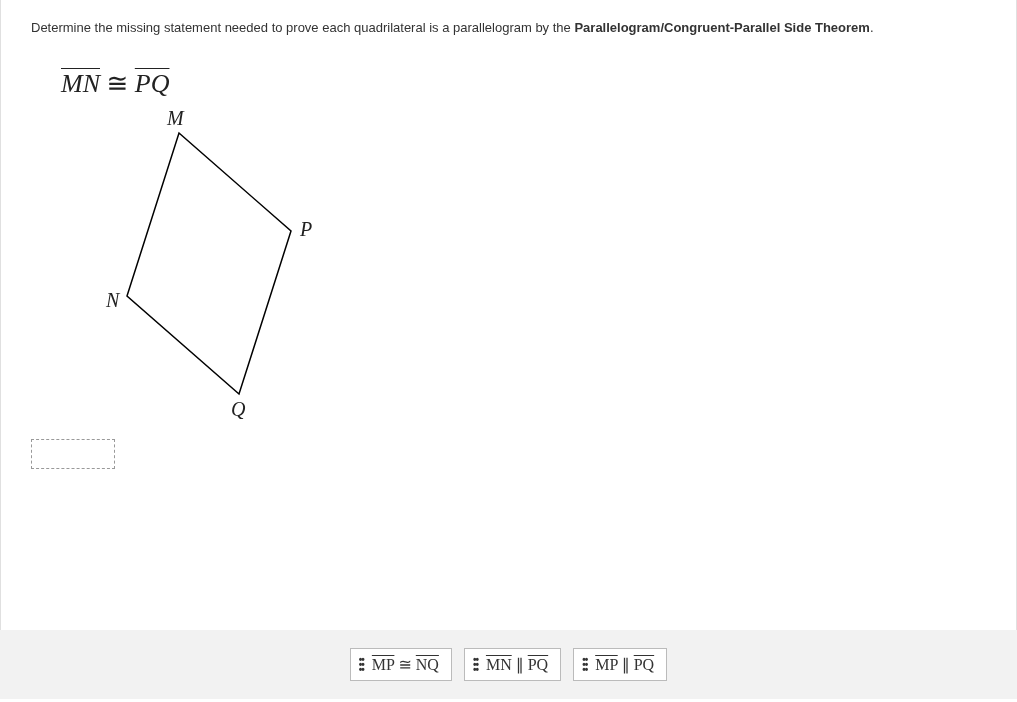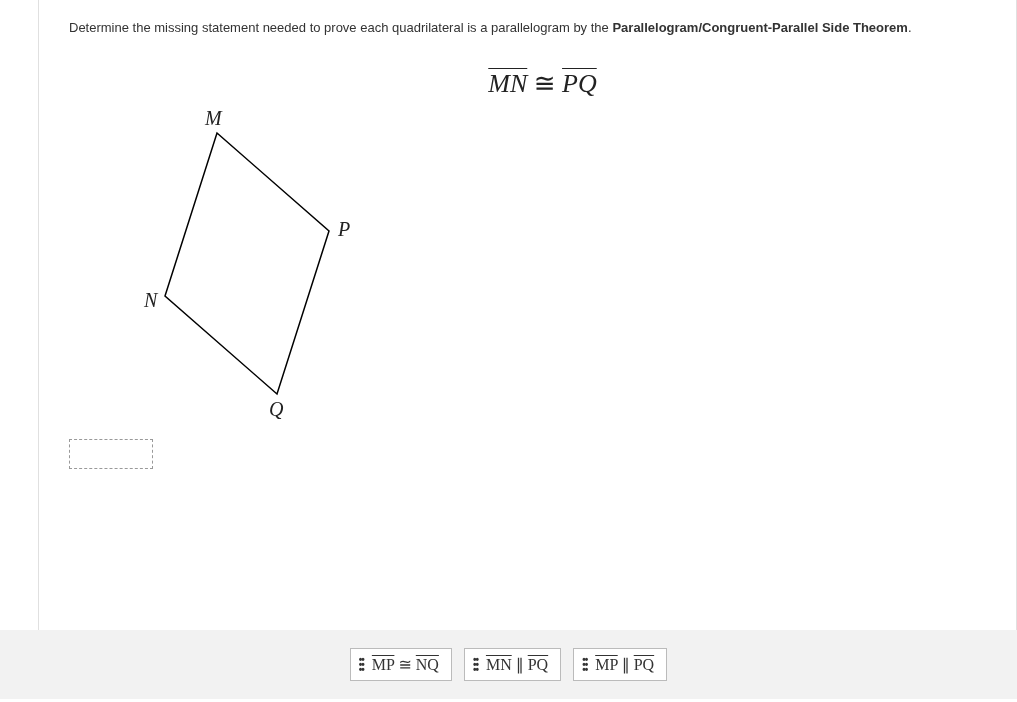--- a/index.html
+++ b/index.html
@@ -16,36 +16,34 @@
     background: #fff;
   }
   .content-card {
     border: 1px solid #e0e0e0;
     border-top: none;
     border-bottom: none;
     padding: 18px 30px 0 30px;
     min-height: 630px;
     position: relative;
     background:#fff;
-    margin-left:38px;
   }
   .prompt {
     font-size: 13px;
     color: #333;
     line-height: 1.5;
   }
   .prompt b { font-weight: bold; }
   .math-display {
     margin: 30px 0 10px 30px;
     font-family: "Times New Roman", Times, serif;
     font-style: italic;
     font-size: 26px;
     font-weight: 500;
     color: #222;
-    text-align: center;
   }
   .congruent { font-style: normal; }
   .overline {
     text-decoration: overline;
     text-decoration-thickness: 1px;
   }
   .figure-wrap {
     margin: 12px 0 0 28px;
     position: relative;
     width: 260px;

